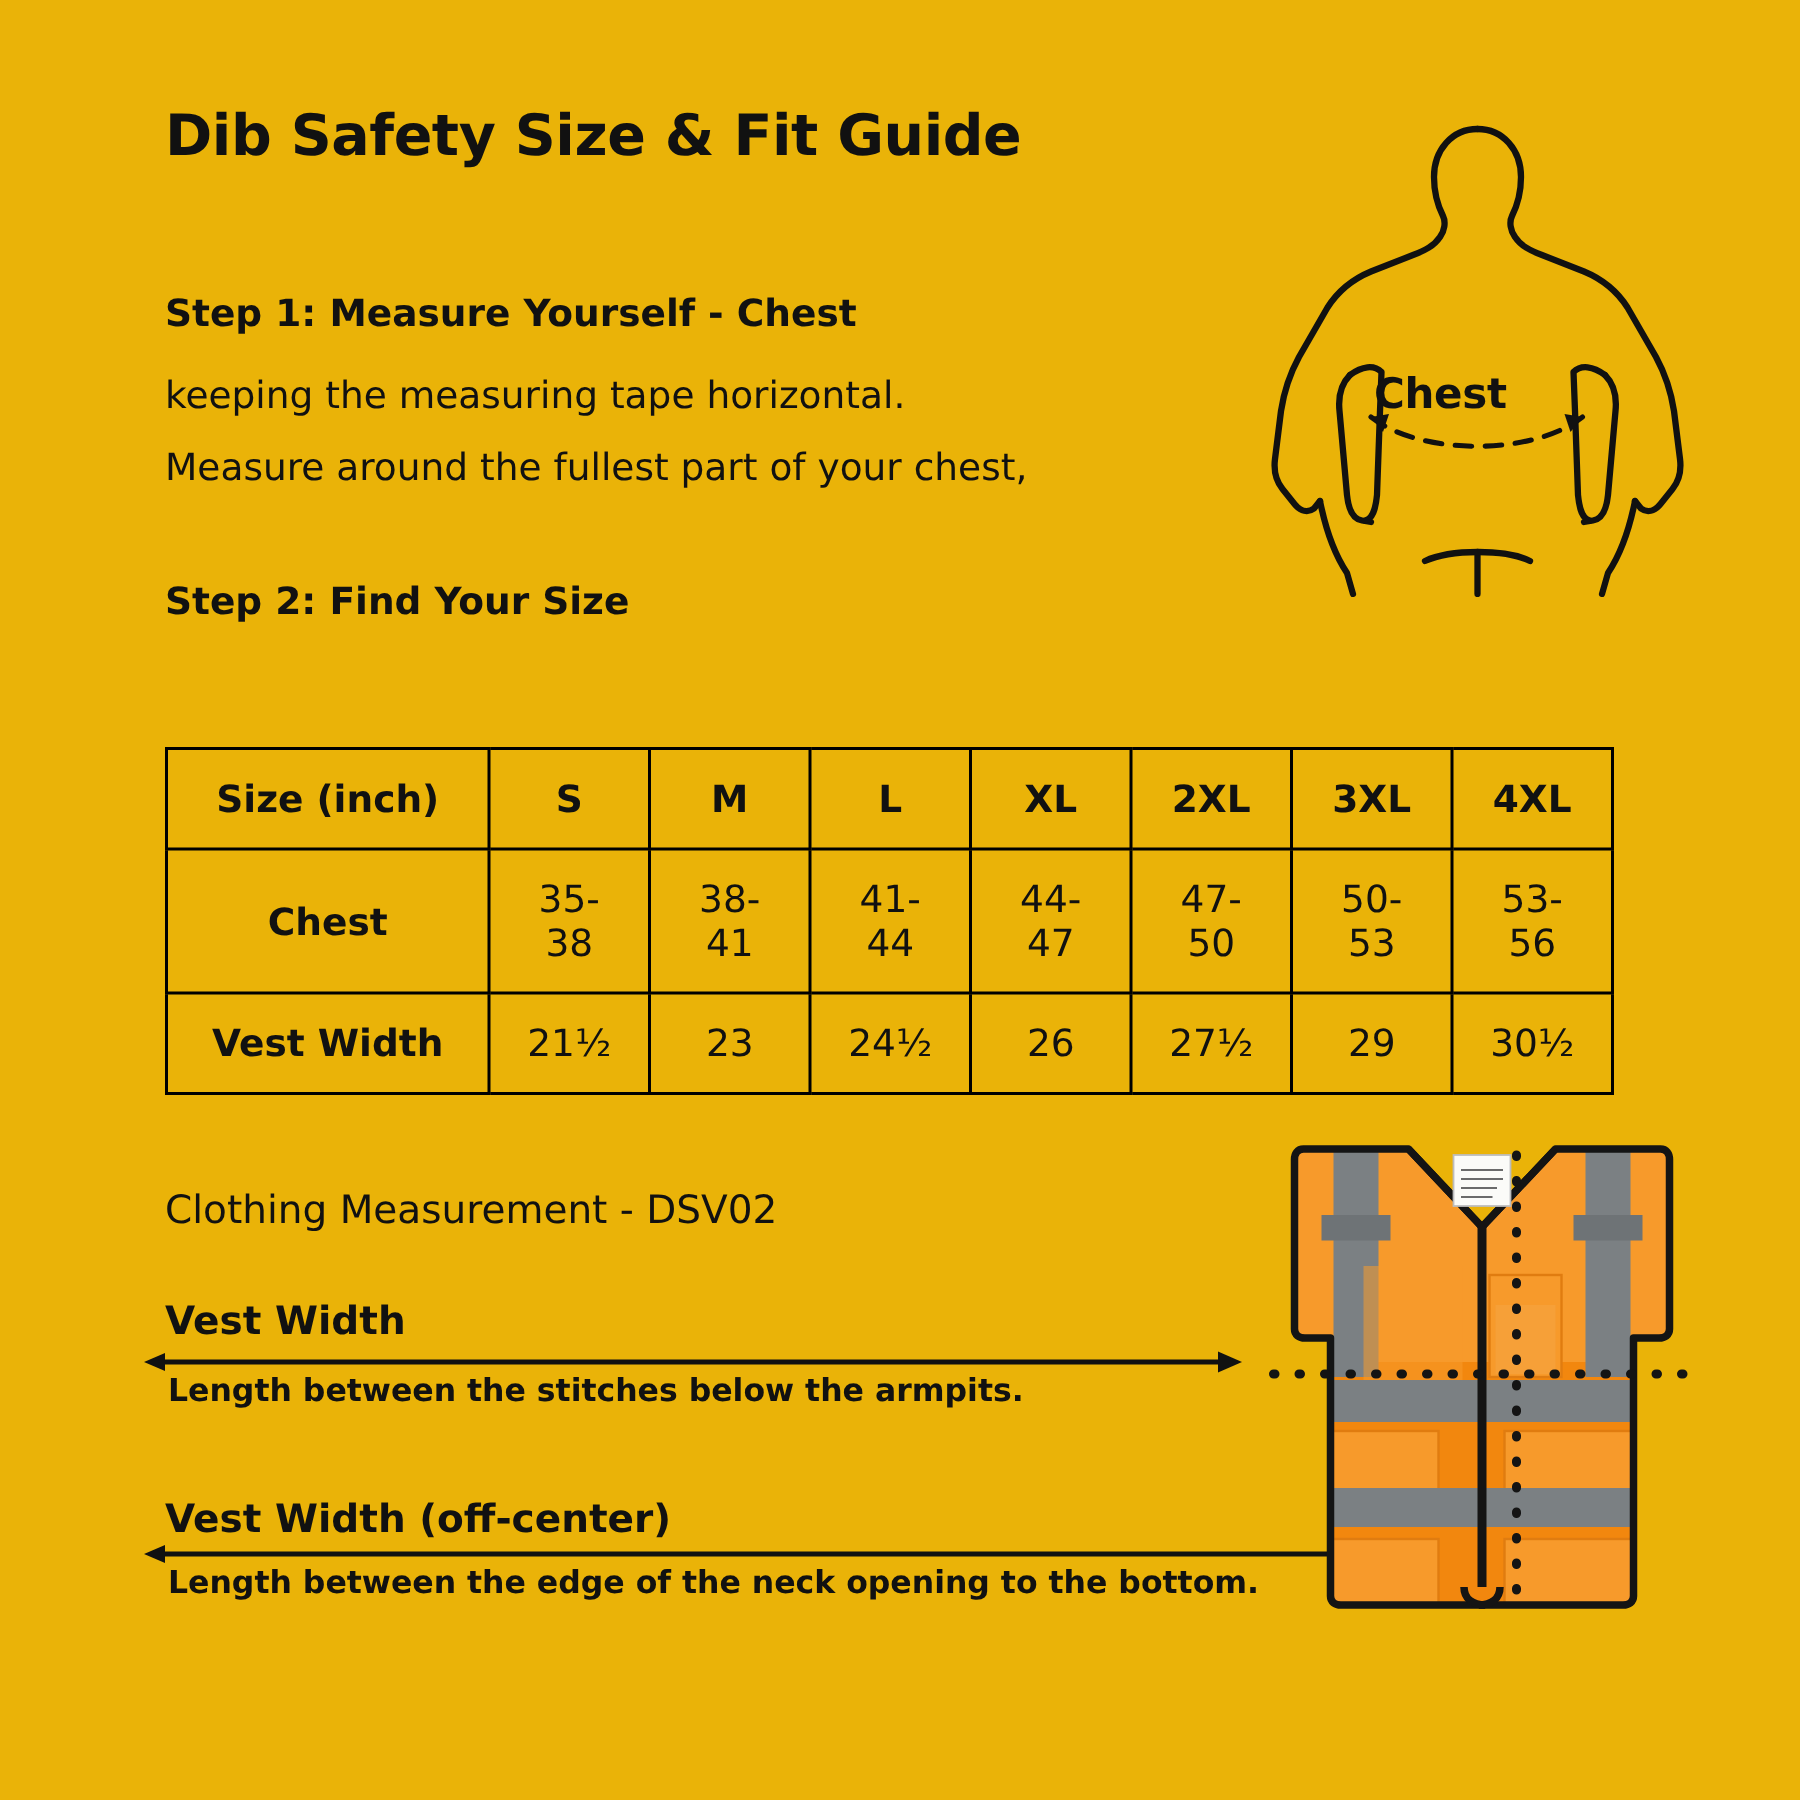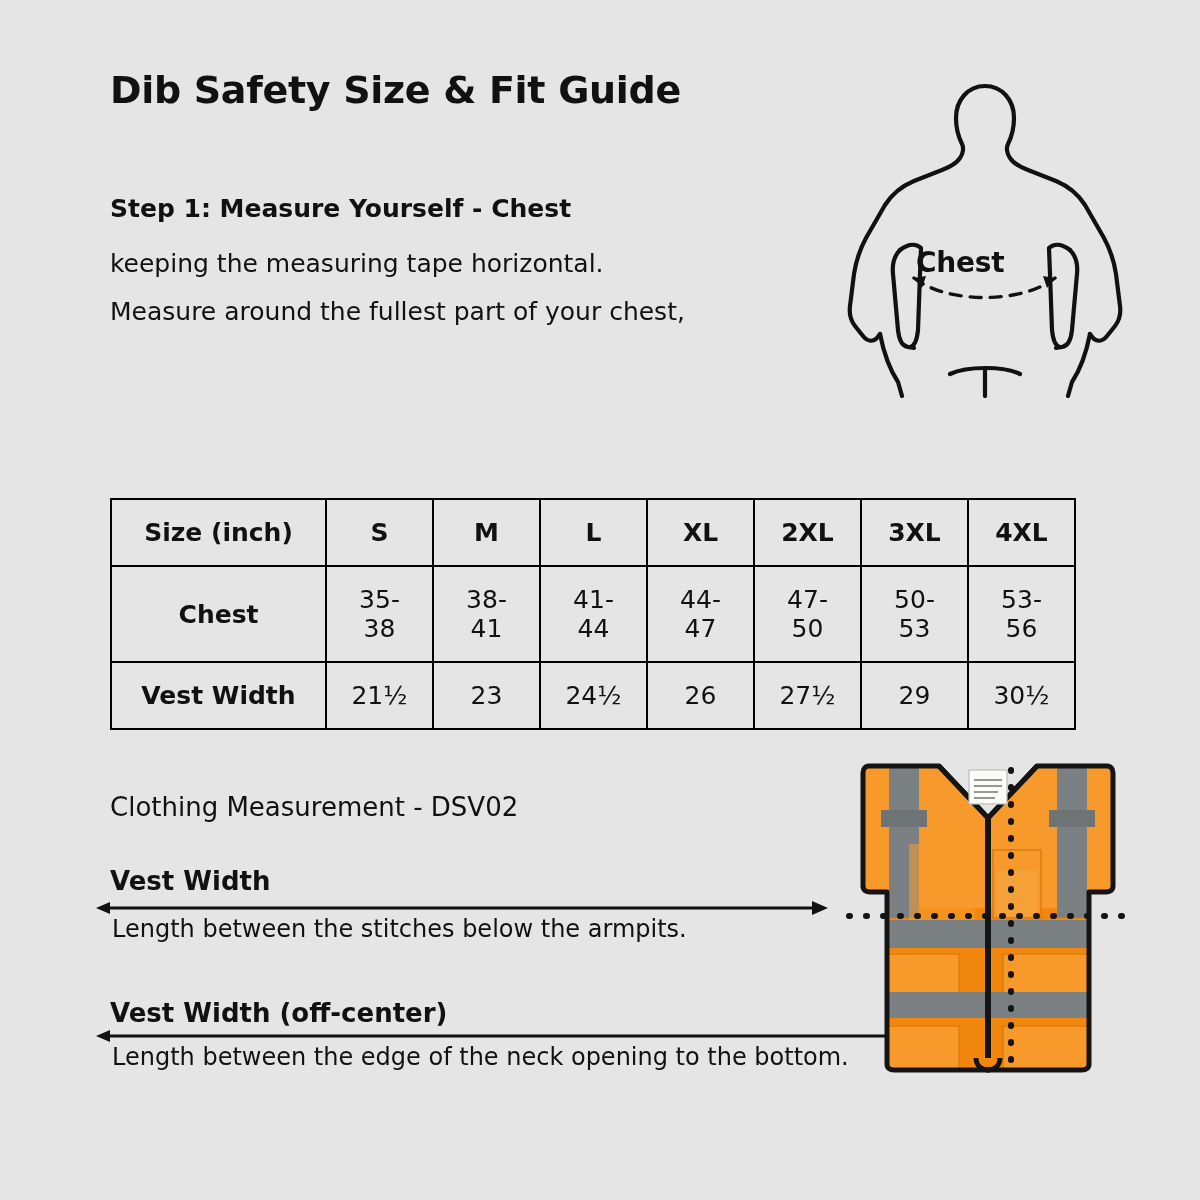--- a/index.html
+++ b/index.html
@@ -12,21 +12,21 @@
     height: 1200px;
     position: relative;
     font-family: "DejaVu Sans", "Liberation Sans", sans-serif;
     color: #111111;
     overflow: hidden;
   }
 
   .page {
     position: absolute;
     inset: 0;
-    background: #e5e5e5;
+    background: #eab308;
   }
 
   
   .title {
     position: absolute;
     left: 110px;
     top: 68px;
     font-size: 38px;
     font-weight: bold;
     letter-spacing: -0.3px;
@@ -135,22 +135,22 @@
     font-size: 26px;
     font-weight: bold;
     white-space: nowrap;
   }
   .meas-heading.w { top: 866px; }
   .meas-heading.l { top: 998px; }
 
   .meas-caption {
     position: absolute;
     left: 112px;
-    font-size: 24px;
-    font-weight: 400;
+    font-size: 21px;
+    font-weight: 700;
     white-space: nowrap;
   }
   .meas-caption.w { top: 915px; }
   .meas-caption.l { top: 1043px; }
 
   .meas-arrow {
     position: absolute;
     left: 96px;
     height: 22px;
   }
@@ -239,20 +239,21 @@
       <path d="M128 296 C 145 288, 182 288, 198 296" fill="none" stroke="#111111" stroke-width="4.2" stroke-linecap="round" stroke-linejoin="round"></path>
 
       <path d="M92 200 C 125 226, 200 226, 233 200" fill="none" stroke="#111111" stroke-width="3.4" stroke-linecap="round" stroke-dasharray="11 9"></path>
 
       <polygon points="92,200 104,198 100,210" fill="#111111"></polygon>
       <polygon points="233,200 221,198 225,210" fill="#111111"></polygon>
     </svg>
   </div>
   <div class="chest-label">Chest</div>
 
+  <div class="step2-heading">Step 2: Find Your Size</div>
 
   <table class="size-table">
     <thead>
       <tr>
         <th class="rowhead">Size (inch)</th>
         <th class="sizecol">S</th>
         <th class="sizecol">M</th>
         <th class="sizecol">L</th>
         <th class="sizecol">XL</th>
         <th class="sizecol">2XL</th>

